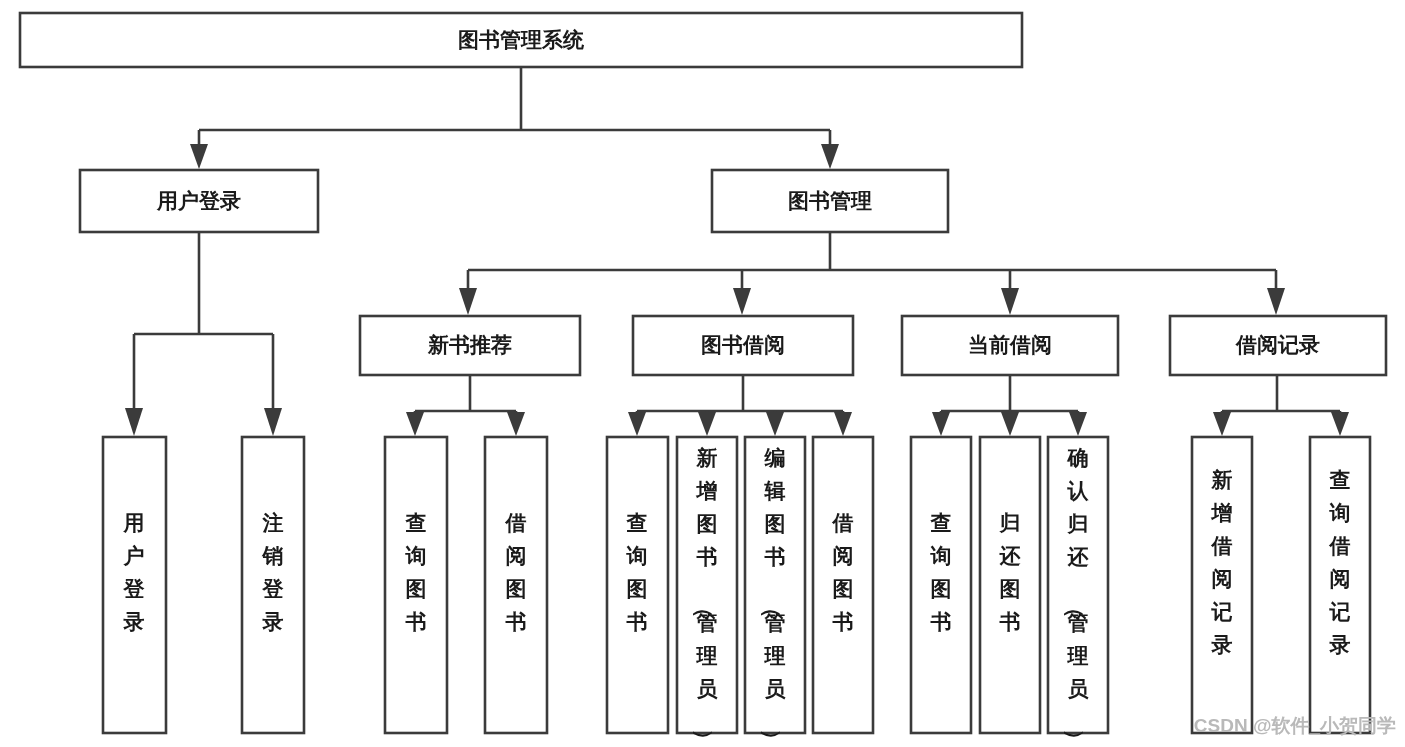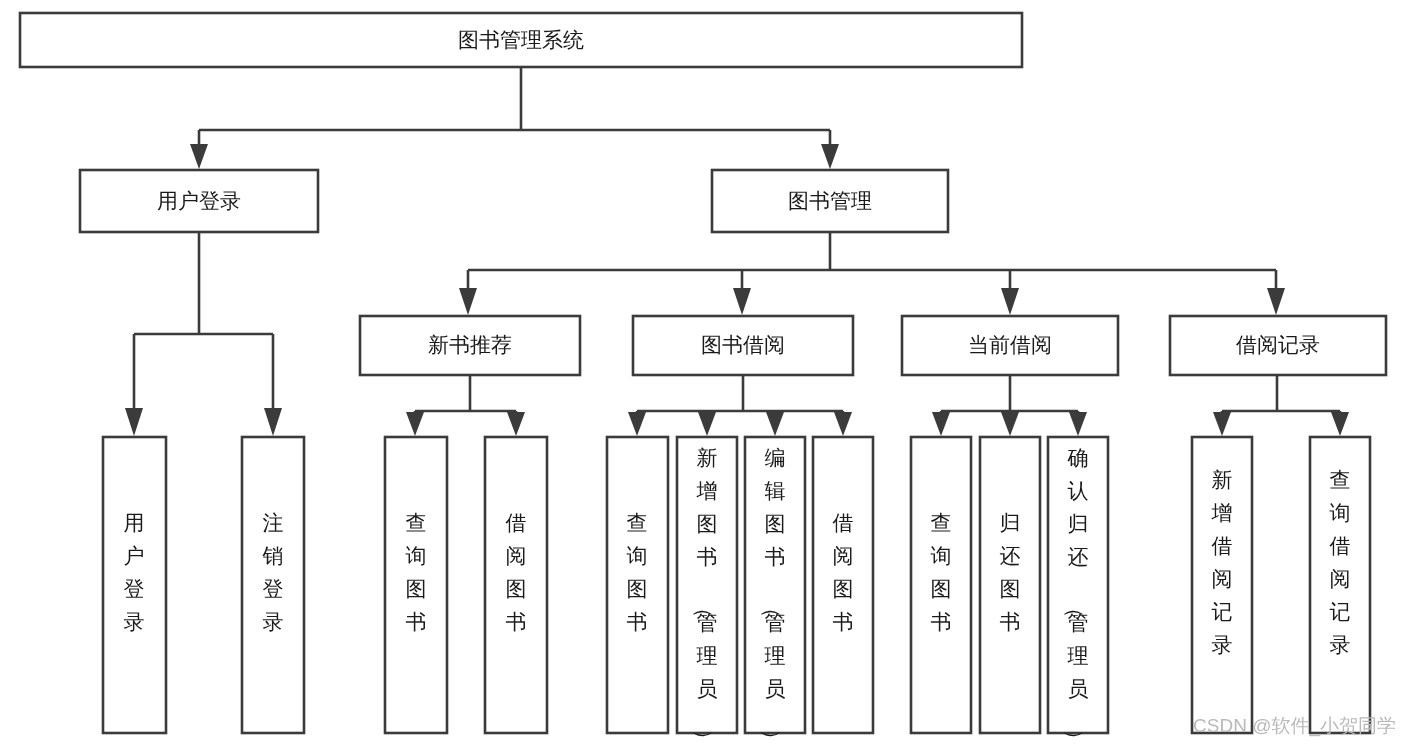--- a/index.html
+++ b/index.html
@@ -13,20 +13,21 @@
     font-family: "Liberation Sans", "DejaVu Sans", sans-serif;
     overflow: hidden;
     position: relative;
   }
   #diagram-root {
     position: absolute;
     left: 0;
     top: 0;
     width: 1405px;
     height: 747px;
+    font-weight: bold;
   }
   svg.flowchart {
     display: block;
     width: 1405px;
     height: 747px;
   }
   .node-box {
     fill: #ffffff;
     stroke: #3b3b3b;
     stroke-width: 2.6;

